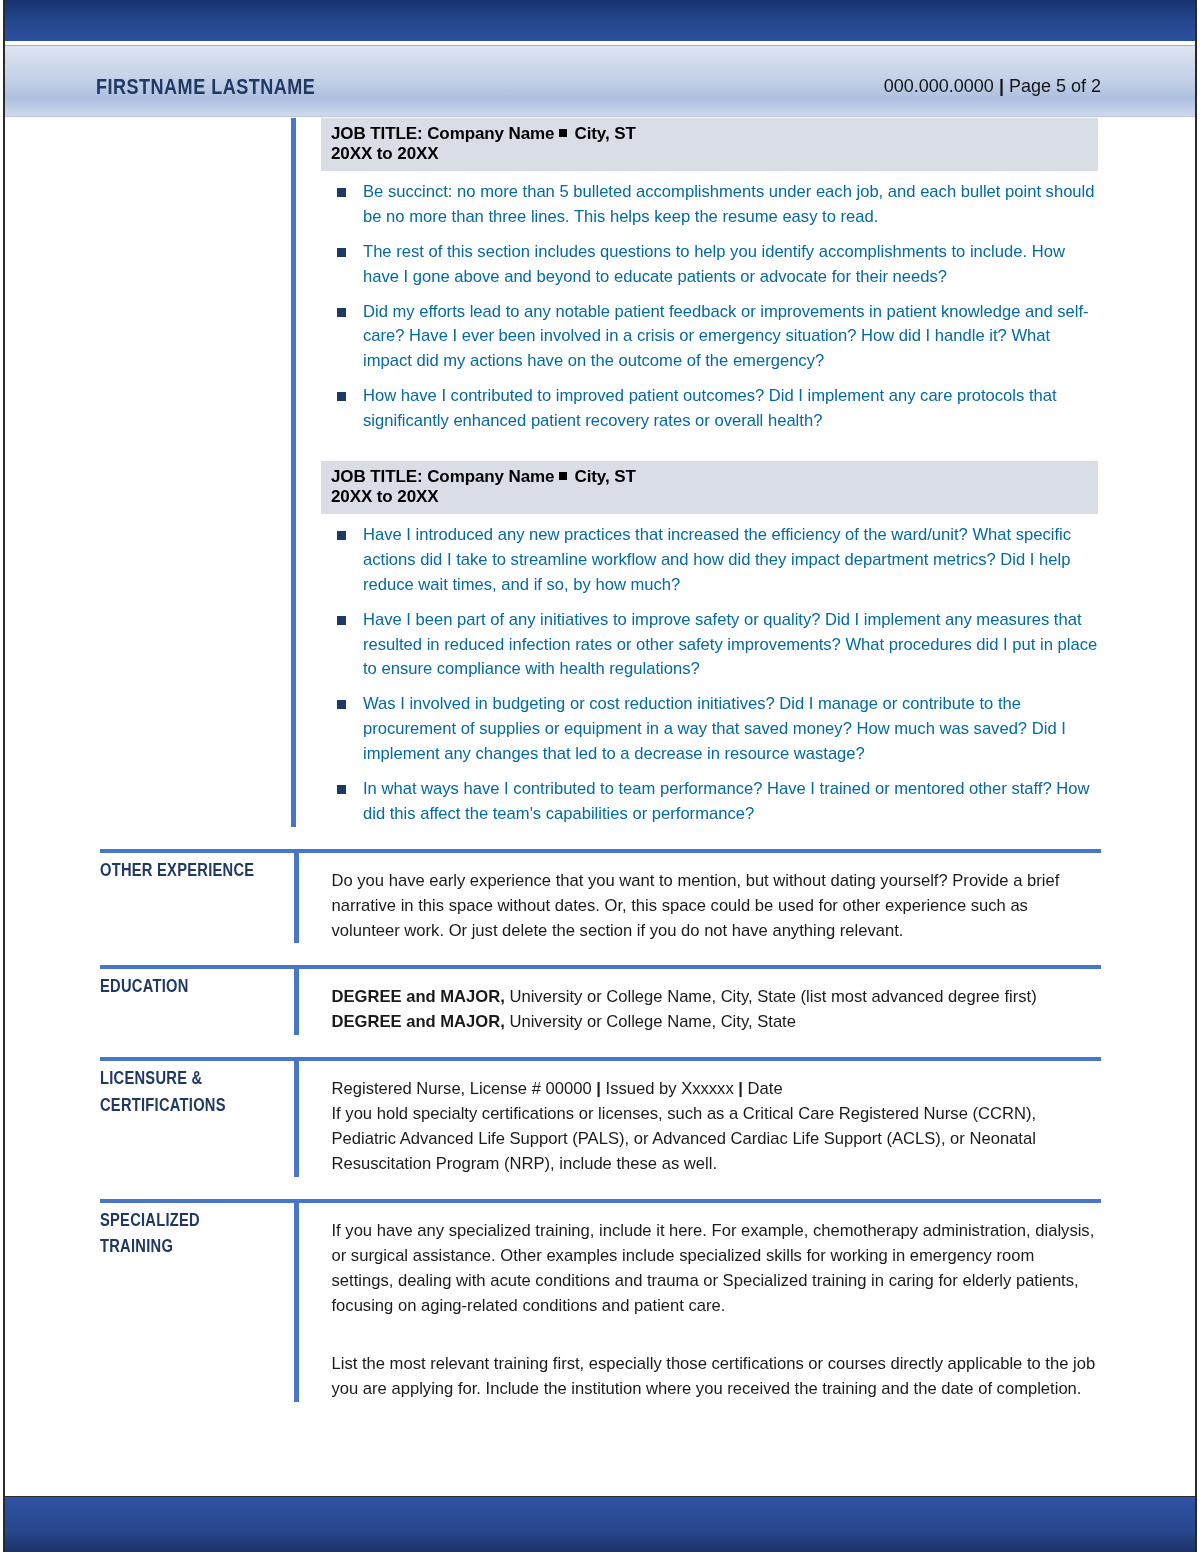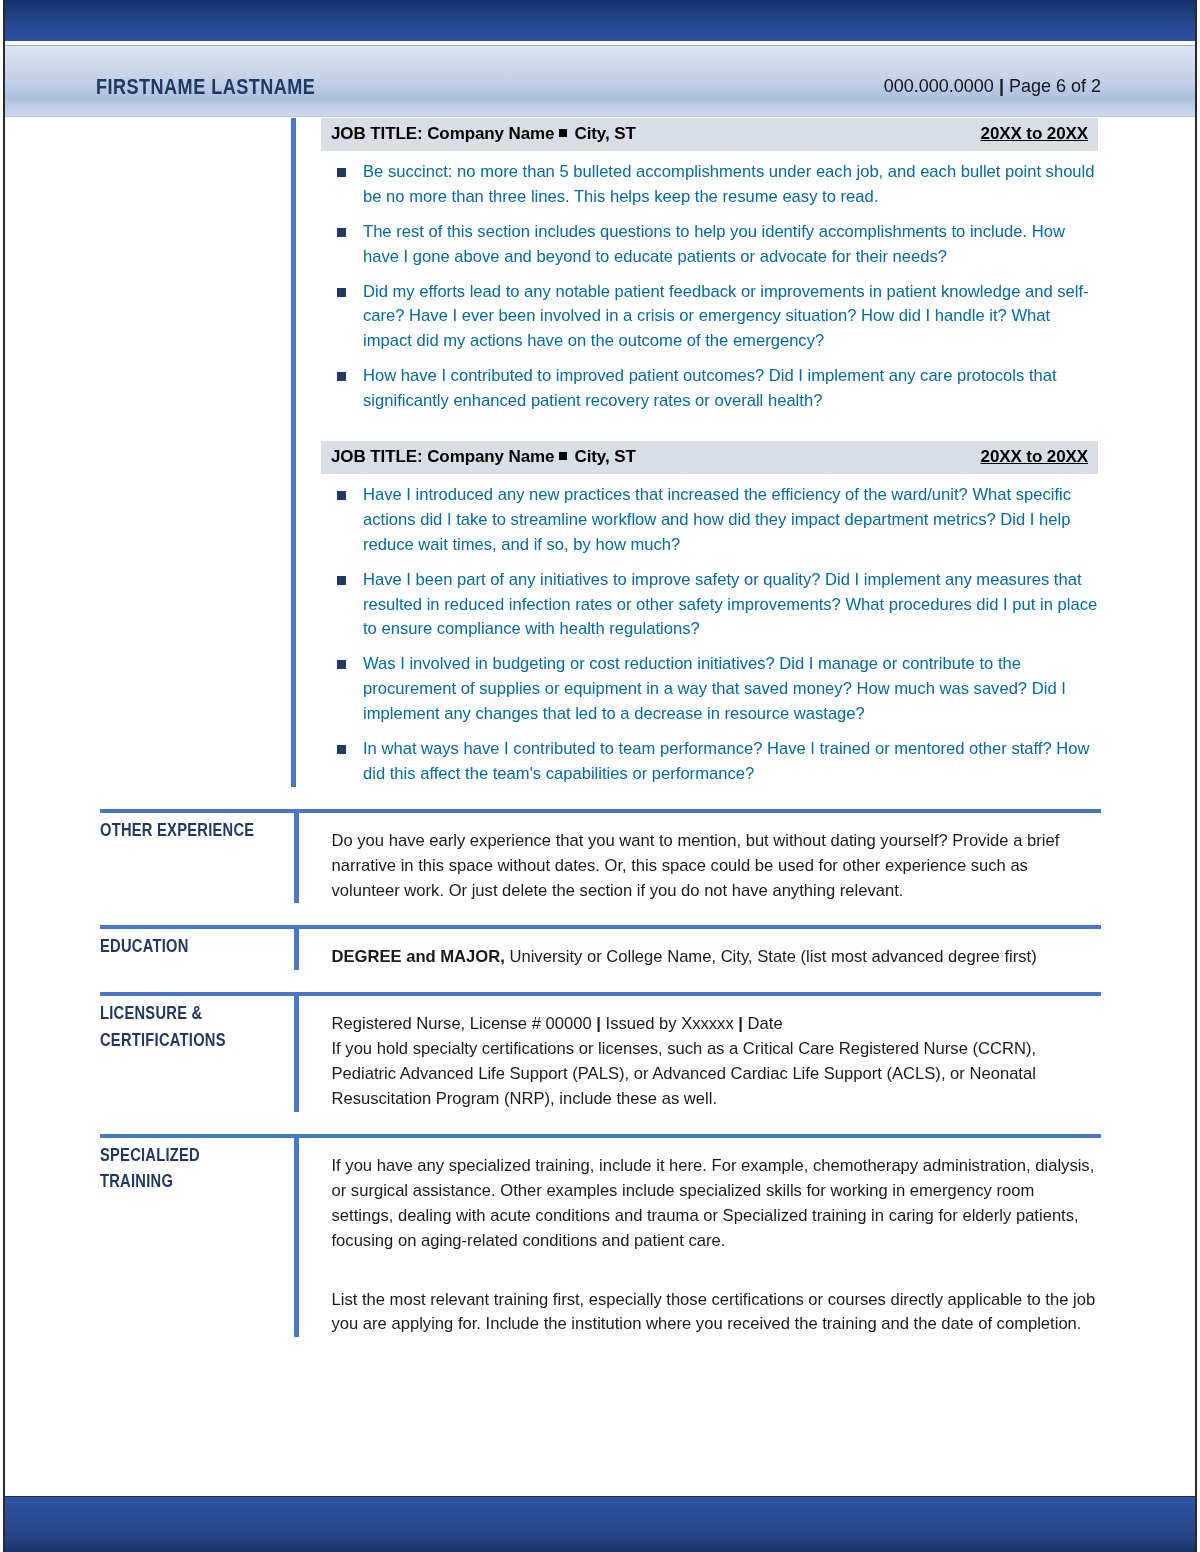--- a/index.html
+++ b/index.html
@@ -68,30 +68,31 @@
     width:807px;
     padding-left:25px;
     border-left:5px solid #4876c8;
   }
   .job-bar {
     background:#d9dde5;
     padding:6px 10px 7px 10px;
     display:flex; align-items:baseline; justify-content:space-between;
     font-size:17px; font-weight:bold; color:#000000;
     white-space:nowrap;
+    flex-direction:column;
   }
   .job-left { letter-spacing:-0.1px; }
   .job-sq {
     display:inline-block;
     width:8px; height:8px;
     background:#000;
     margin:0 7px 0 5px;
     vertical-align:2px;
   }
-  .job-dates { letter-spacing:-0.1px;text-decoration:underline; }
+  .job-dates { letter-spacing:-0.1px; }
   ul.bullets { list-style:none; margin:9px 0 0 0; padding:0; }
   ul.bullets li {
     position:relative;
     padding-left:42px;
     margin-bottom:10px;
     font-size:16.6px;
     line-height:1.5;
     color:#0369a1;
   }
   ul.bullets li:last-child { margin-bottom:0; }
@@ -150,21 +151,21 @@
 <body>
 
 <div class="page">
 
   <div class="frame-border"></div>
   <div class="top-bar"></div>
 
   <div class="header-band"></div>
   <div class="header-name">FIRSTNAME LASTNAME</div>
   <div class="header-meta">
-    <span>000.000.0000</span><span class="sep">|</span><span>Page 6 of 2</span>
+    <span>000.000.0000</span><span class="sep">|</span><span>Page 5 of 2</span>
   </div>
 
   <div class="content">
 
     <div class="exp-block">
       <div class="job-bar">
         <div class="job-left">
           <span>JOB TITLE: Company Name</span><span class="job-sq"></span><span>City, ST</span>
         </div>
         <div class="job-dates">20XX to 20XX</div>
@@ -205,20 +206,21 @@
 
     <div class="pad-after"></div>
 
     <div class="section-divider"></div>
     <div class="section-row">
       <div class="sec-label">
         <span>EDUCATION</span>
       </div>
       <div class="sec-body">
         <p><b>DEGREE and MAJOR,</b><span> University or College Name, City, State (list most advanced degree first)</span></p>
+        <p><b>DEGREE and MAJOR,</b><span> University or College Name, City, State</span></p>
       </div>
     </div>
 
     <div class="pad-after"></div>
 
     <div class="section-divider"></div>
     <div class="section-row">
       <div class="sec-label">
         <span>LICENSURE &amp;</span>
         <span>CERTIFICATIONS</span>

